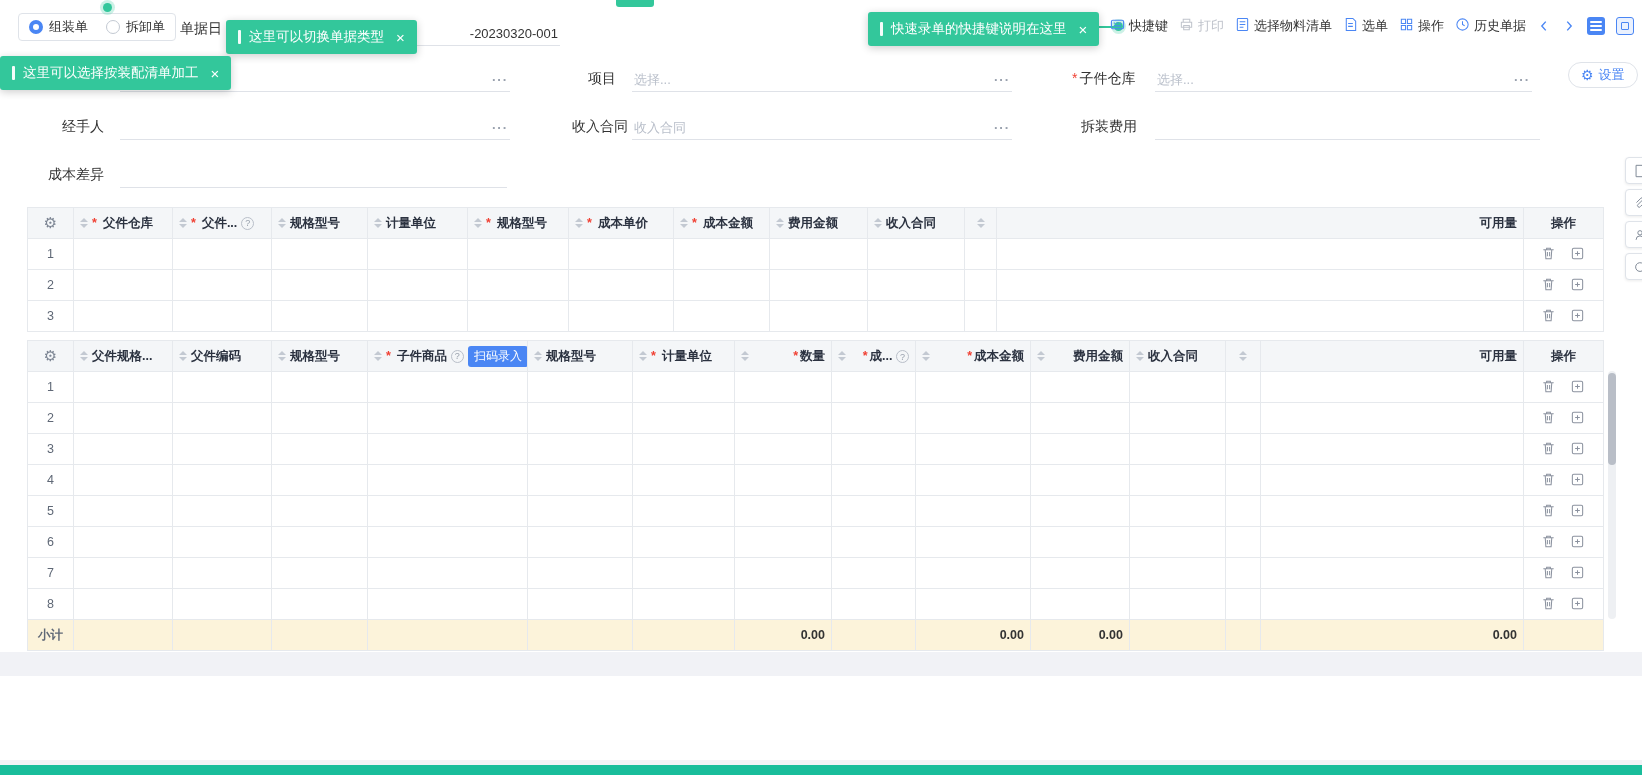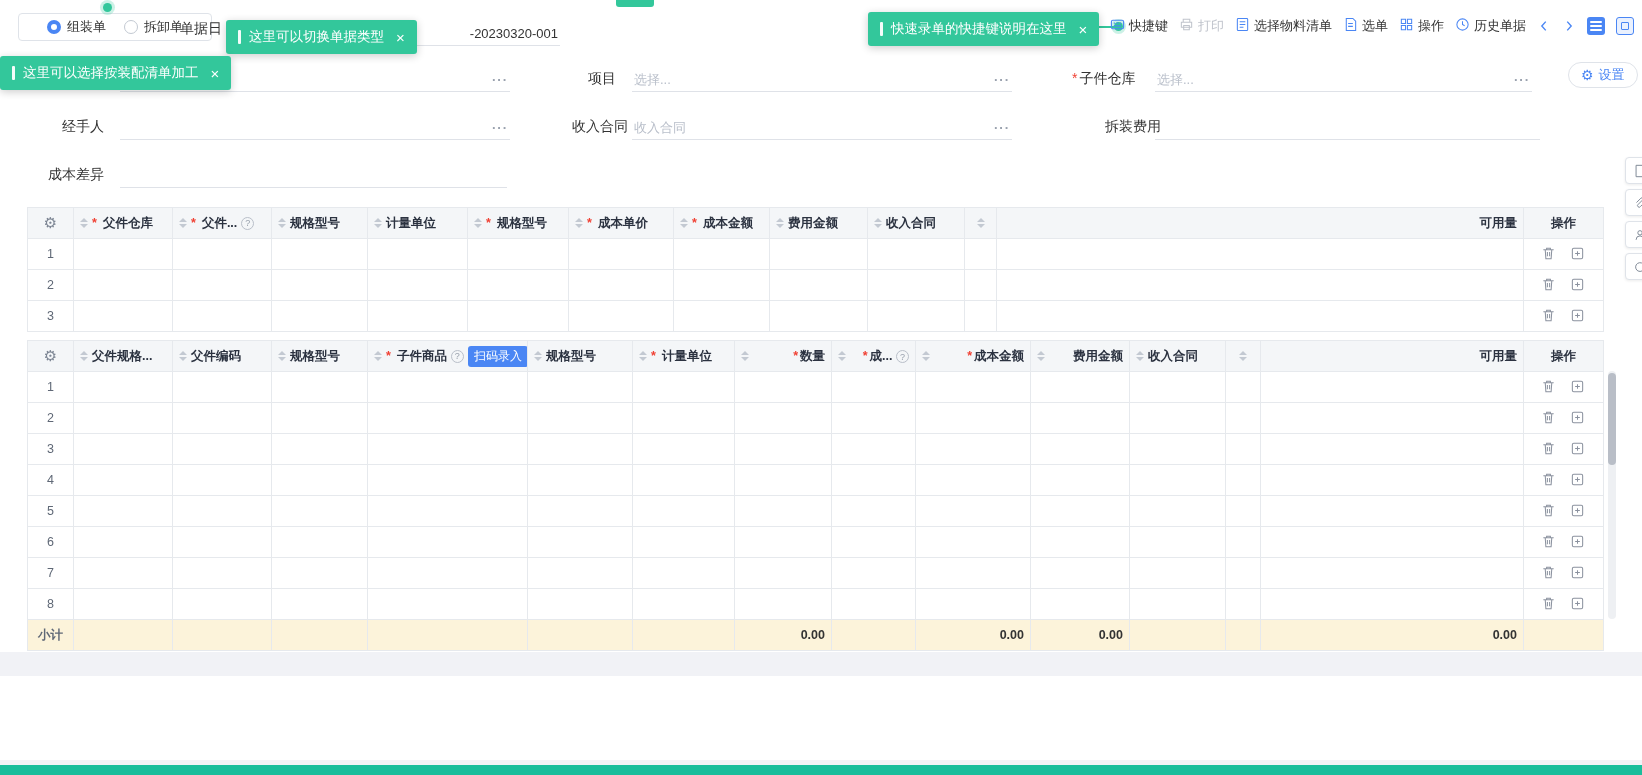--- a/index.html
+++ b/index.html
@@ -1,21 +1,21 @@
 <!DOCTYPE html>
 <html><head>
 <meta charset="utf-8">
 <style>
   *{box-sizing:border-box;margin:0;padding:0}
   body{font-family:"Liberation Sans","DejaVu Sans",sans-serif;background:#f1f2f6}
   .page{position:relative;width:1642px;height:775px;overflow:hidden;background:#fff;font-size:13px;color:#333}
 
   
   .radio-box{position:absolute;left:18px;top:13px;height:28px;display:flex;align-items:center;gap:18px;
-    padding:0 28px;border:1px solid #dfe3e9;border-radius:4px;background:#fff}
+    padding:0 10px;border:1px solid #dfe3e9;border-radius:4px;background:#fff}
   .radio{display:flex;align-items:center;gap:6px;cursor:pointer;white-space:nowrap}
   .radio .dot{width:14px;height:14px;border-radius:50%;border:1px solid #c3c9d2;background:#fff}
   .radio.selected .dot{border:4px solid #4a86f4}
   .anchor-dot{position:absolute;width:9px;height:9px;border-radius:50%;background:#33c79b;box-shadow:0 0 0 3px rgba(51,199,155,.25)}
   .anchor-bar{position:absolute;background:#33c79b;border-radius:0 0 3px 3px}
   .f-label{position:absolute;font-size:14px;color:#333;white-space:nowrap}
   .star-mark{color:#f04134;margin-right:2px}
   .star-mark::before{content:"*"}
   .field{position:absolute;border-bottom:1px solid #dfe2e8;display:flex;align-items:flex-end;height:28px}
   .field input{flex:1;border:none;outline:none;background:transparent;font-size:13px;padding:4px 2px;color:#333;font-family:inherit;min-width:0}
@@ -215,21 +215,21 @@
     <input style="">
     <span class="more"></span>
   </div>
 
   <span class="f-label" style="left:572px;top:118px">收入合同</span>
   <div class="field" style="left:632px;top:112px;width:380px">
     <input placeholder="收入合同" style="">
     <span class="more"></span>
   </div>
 
-  <span class="f-label" style="left:1105px;top:118px">拆装费用</span>
+  <span class="f-label" style="left:1081px;top:118px">拆装费用</span>
   <div class="field" style="left:1155px;top:112px;width:385px">
     <input style="">
   </div>
 
   <span class="f-label" style="left:48px;top:166px">成本差异</span>
   <div class="field" style="left:120px;top:160px;width:387px">
     <input style="">
   </div>
 
   <table class="grid" style="top:207px">

